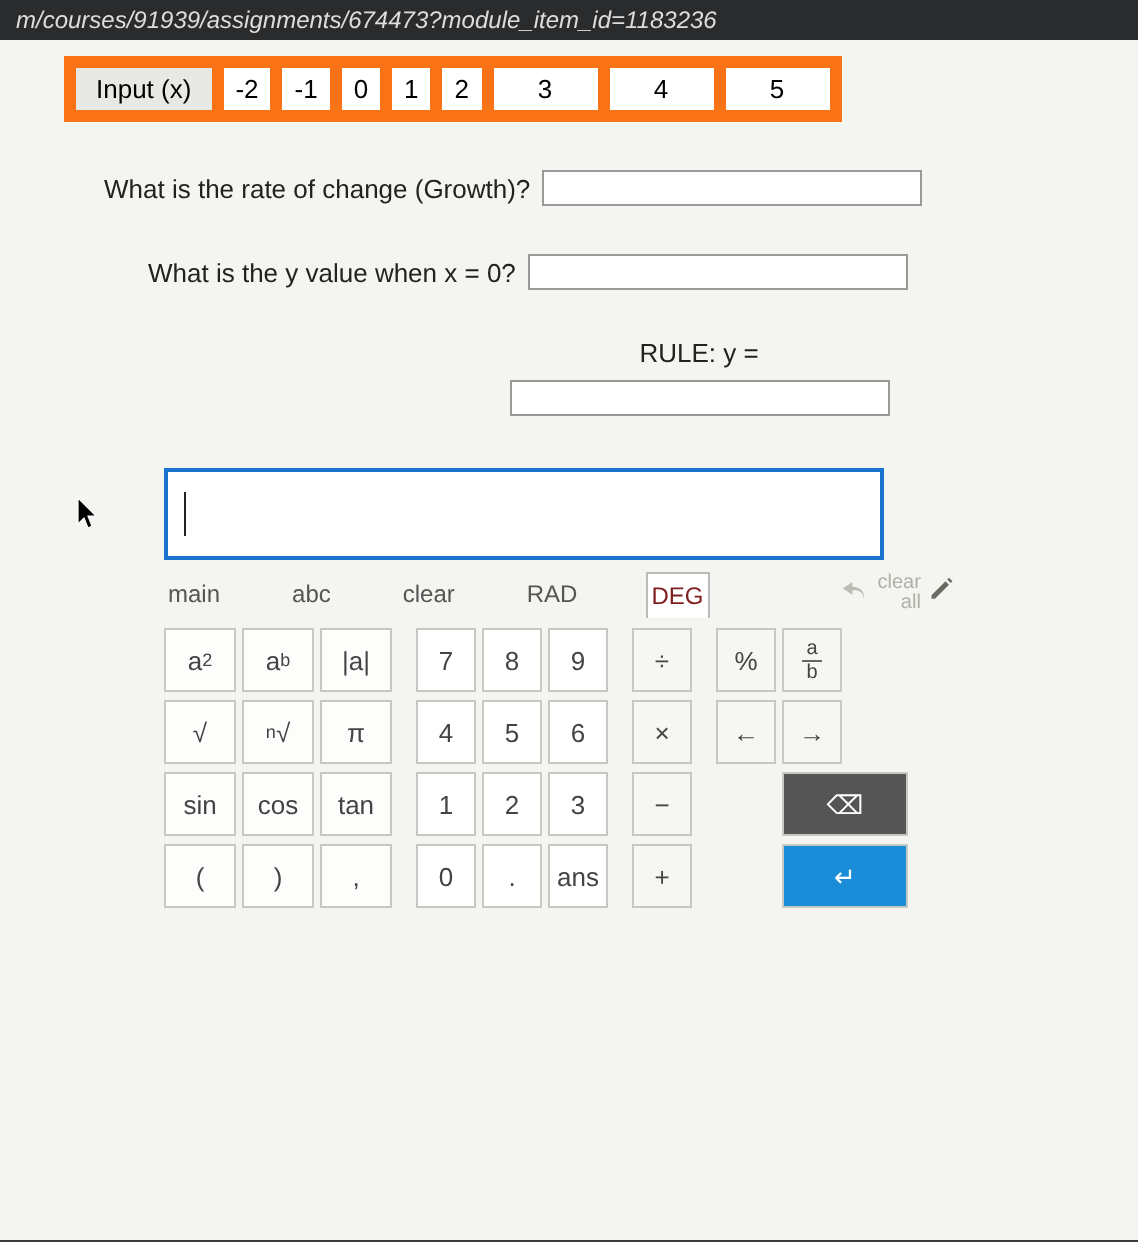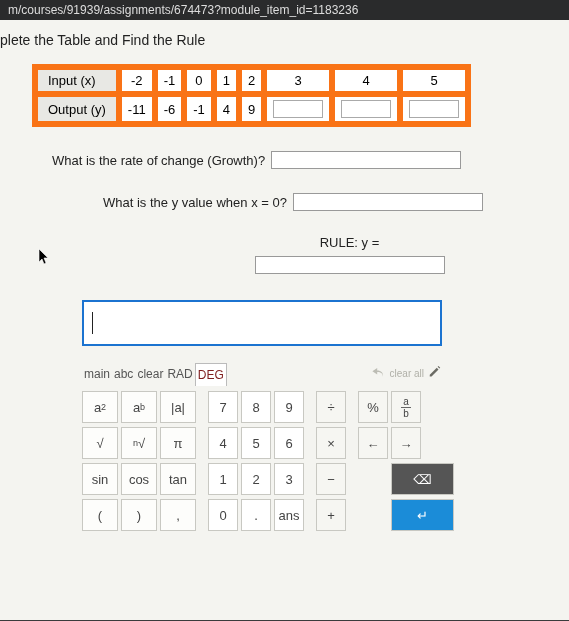--- a/index.html
+++ b/index.html
@@ -1,40 +1,40 @@
 <!DOCTYPE html>
 <html><head>
 <meta charset="utf-8">
 <style>
   * { box-sizing: border-box; margin: 0; padding: 0; }
   body { font-family: Arial, sans-serif; background: #3a3b3c; width: 569px; height: 621px; overflow: hidden; }
-  .url-bar { color: #ddd; font-size: 12px; padding: 3px 8px; background: #2a2b2c; }
+  .url-bar { color: #ddd; font-size: 12px; padding: 3px 8px; background: #2a2b2c; font-style: italic; }
   .page { background: #f4f4f0; padding: 8px 0 20px 0; height: 600px; }
   .title { font-size: 14px; color: #222; padding: 4px 8px 16px 0; }
   .content { padding: 0 24px; }
 
   .io-table { border-collapse: collapse; margin-left: 8px; }
   .io-table td, .io-table th { border: 6px solid #f97316; padding: 3px 6px; font-size: 13px; text-align: center; background: #fff; }
   .io-table .label-cell { background: #e8e8e4; font-weight: normal; text-align: left; padding: 3px 10px; }
   .io-table .blank-cell { width: 58px; }
   .io-table input.cell-in { width: 50px; border: 1px solid #aaa; height: 18px; text-align: center; font-size: 12px; }
 
   .qrow { margin-top: 24px; font-size: 13px; color: #222; display: flex; align-items: center; gap: 6px; }
   .qrow .qlabel { }
   .qrow input { border: 1px solid #999; height: 18px; width: 190px; font-size: 12px; padding: 1px 3px; }
   .q1 { margin-left: 28px; }
-  .q2 { margin-left: 79px; }
+  .q2 { margin-left: 50px; }
   .q3 { margin-left: 130px; flex-direction: column; }
 
   .cursor { position: absolute; left: 38px; top: 248px; font-size: 16px; color: #000; }
 
   .calc-wrap { margin: 26px 0 0 58px; width: 360px; }
   .calc-display { border: 2px solid #1b73d0; background: #fff; height: 46px; padding: 10px 8px; }
   .calc-display .cursor-bar { display: inline-block; width: 1px; height: 22px; background: #222; }
-  .tabrow { display: flex; align-items: center; height: 26px; margin-top: 15px; }
+  .tabrow { display: flex; align-items: center; height: 26px; margin-top: 4px; gap: 32px; }
   .tab { font-size: 12px; color: #555; padding: 4px 2px; cursor: pointer; }
   .tab.active { background: #fff; border: 1px solid #bbb; border-bottom: none; color: #7f1d1d; }
   .tabgap { flex: 1; }
   .undo-area { display: flex; align-items: center; gap: 4px; }
   .undo-btn svg { width: 16px; height: 14px; }
   .clear-all { font-size: 10px; color: #b0b0a8; line-height: 10px; text-align: right; }
   .edit-icon svg { width: 14px; height: 14px; }
 
   .keygrid { display: grid; grid-template-columns: repeat(3, 36px) 6px repeat(3, 30px) 6px 30px 6px repeat(3, 30px); grid-auto-rows: 32px; gap: 4px 3px; margin-top: 4px; align-items: stretch; }
   .key { border: 1px solid #c8c8c2; background: #fdfdfb; display: flex; align-items: center; justify-content: center; font-size: 13px; color: #444; cursor: pointer; }
@@ -46,46 +46,34 @@
   .key sup { font-size: 9px; }
   .frac { display: inline-flex; flex-direction: column; align-items: center; font-size: 10px; line-height: 9px; }
   .frac .bar { width: 10px; height: 1px; background: #666; margin: 1px 0; }
 </style>
 </head>
 <body>
 
 <div class="url-bar">m/courses/91939/assignments/674473?module_item_id=1183236</div>
 
 <div class="page">
-  <div class="title">plete the Table and Find the Rule</div>
 
   <div class="content">
     <table class="io-table">
       <tbody>
           <tr>
         <td class="label-cell">Input (x)</td>
         <td>-2</td>
         <td>-1</td>
         <td>0</td>
         <td>1</td>
         <td>2</td>
         <td class="blank-cell">3</td>
         <td class="blank-cell">4</td>
         <td class="blank-cell">5</td>
-      </tr>
-      <tr>
-        <td class="label-cell">Output (y)</td>
-        <td>-11</td>
-        <td>-6</td>
-        <td>-1</td>
-        <td>4</td>
-        <td>9</td>
-        <td class="blank-cell"><input class="cell-in" value="" style=""></td>
-        <td class="blank-cell"><input class="cell-in" value="" style=""></td>
-        <td class="blank-cell"><input class="cell-in" value="" style=""></td>
       </tr>
     </tbody>
       </table>
 
     <div class="qrow q1">
       <span class="qlabel">What is the rate of change (Growth)?</span>
       <input value="" style="">
     </div>
     <div class="qrow q2">
       <span class="qlabel">What is the y value when x = 0?</span>

